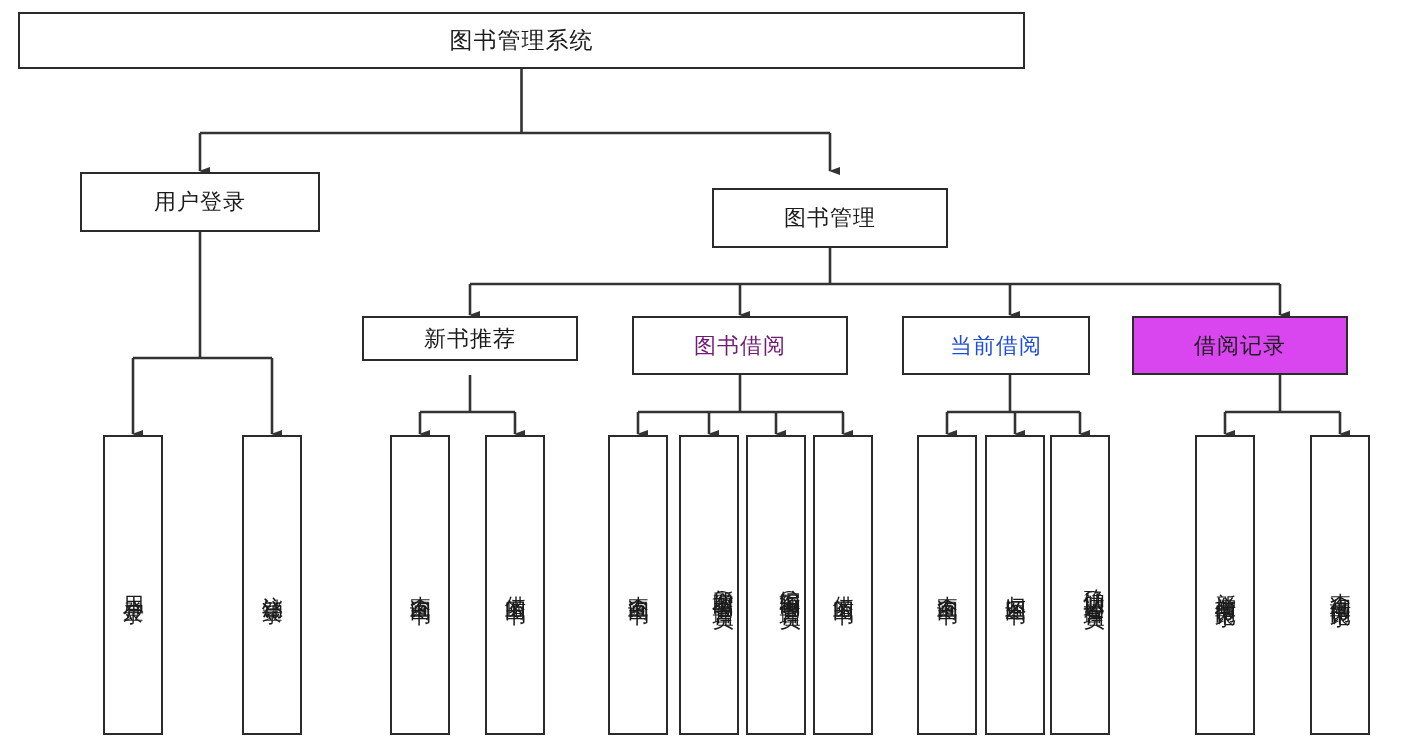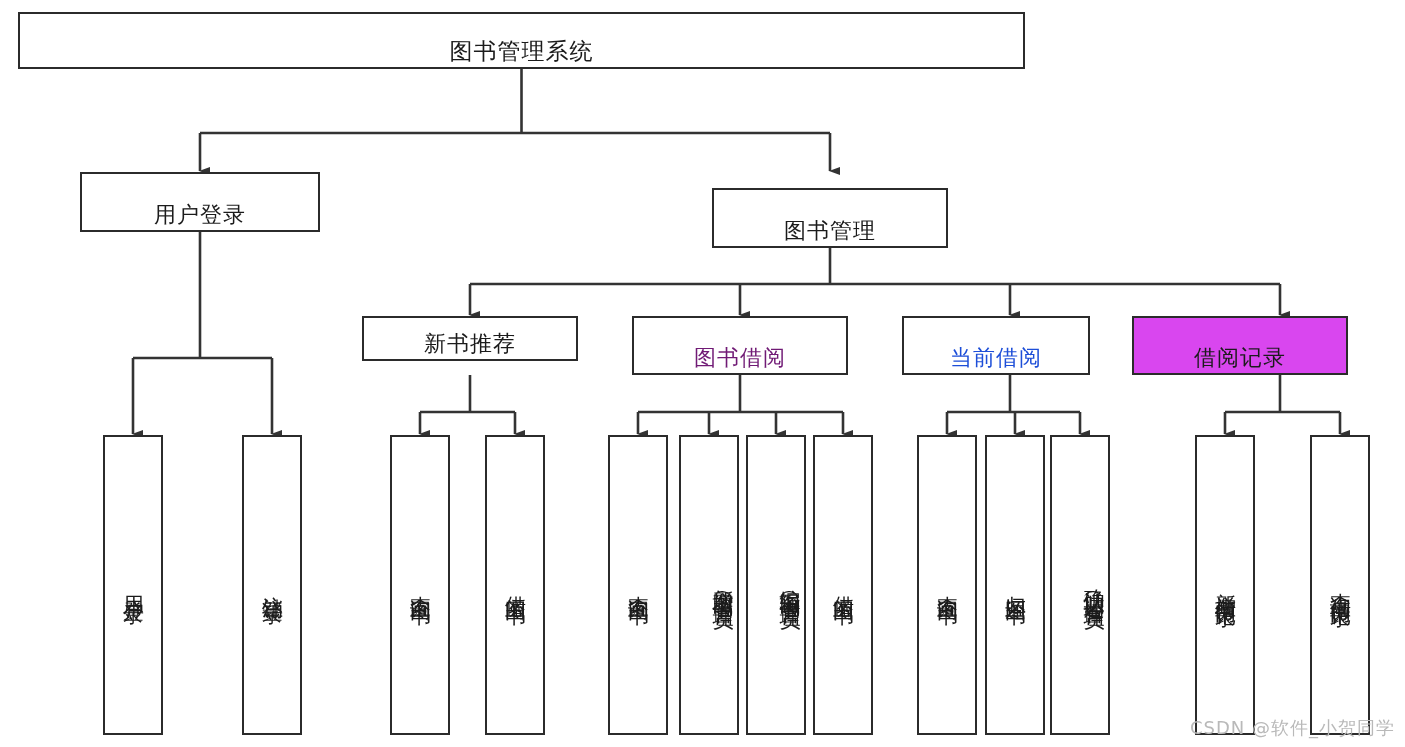--- a/index.html
+++ b/index.html
@@ -25,21 +25,21 @@
     width: 1405px;
     height: 747px;
     pointer-events: none;
   }
   .node {
     position: absolute;
     box-sizing: border-box;
     background: #ffffff;
     border: 2px solid #2b2b2b;
     display: flex;
-    align-items: flex-end;
+    align-items: center;
     justify-content: center;
     color: #1b1b1b;
     line-height: 1.18;
     text-align: center;
   }
   .node.horiz {
     font-size: 22px;
     letter-spacing: 1px;
     padding: 2px 6px;
   }
@@ -172,15 +172,14 @@
         <span class="nlabel">确认归还（管理员）</span>
       </div>
       <div class="node vert mid-align" style="left: 1195px; top: 435px; width: 60px; height: 300px; border-color: rgb(43, 43, 43); background: rgb(255, 255, 255); color: rgb(27, 27, 27);">
         <span class="nlabel">新增借阅记录</span>
       </div>
       <div class="node vert mid-align" style="left: 1310px; top: 435px; width: 60px; height: 300px; border-color: rgb(43, 43, 43); background: rgb(255, 255, 255); color: rgb(27, 27, 27);">
         <span class="nlabel">查询借阅记录</span>
       </div>
     </div>
 
-  <div class="watermark" style="left: 1190px; top: 716px; color: rgb(185, 185, 185);">CSDN @软件_小贺同学</div>
 
 </div>
 
 </body></html>

